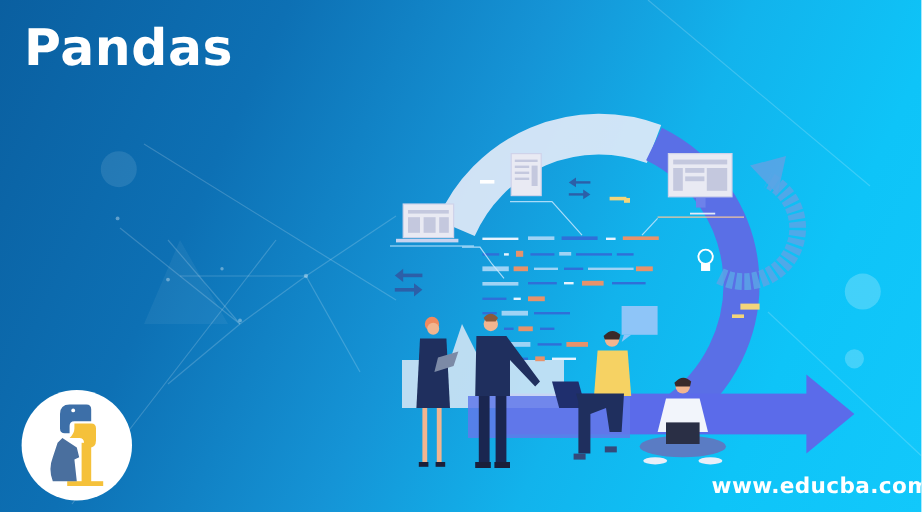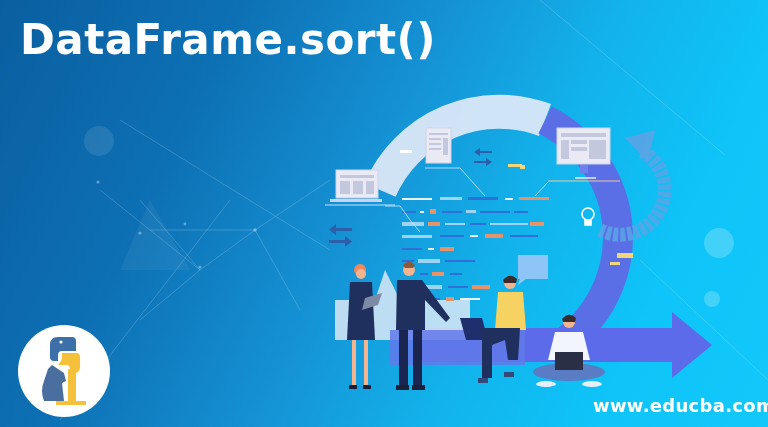--- a/index.html
+++ b/index.html
@@ -53,21 +53,21 @@
         <circle cx="200" cy="267" r="1.6"></circle>
       <circle cx="185" cy="224" r="1.4"></circle>
     </g>
   </svg>
 
   <div class="bubble" style="left:84px;top:126px;width:30px;height:30px;background:rgba(255,255,255,0.10);"></div>
   <div class="bubble" style="left:704px;top:228px;width:30px;height:30px;"></div>
   <div class="bubble" style="left:704px;top:291px;width:16px;height:16px;"></div>
 
   <h1 class="title">
-    <span>DataFrame.sort()</span>
+    <span>Pandas</span>
   </h1>
 
   <svg class="illus" width="768" height="427">
 
     <path d="M 380 190 A 130 130 0 0 1 545 120" stroke="#e4ebf8" stroke-width="34" fill="none" opacity="0.9"></path>
 
     <path d="M 545 120 A 130 130 0 0 1 560 345" stroke="#5a6fe6" stroke-width="30" fill="none"></path>
 
     <rect x="420" y="328" width="255" height="34" fill="#5b6bea"></rect>
     <polygon points="672,312 712,345 672,378" fill="#5b6bea"></polygon>

